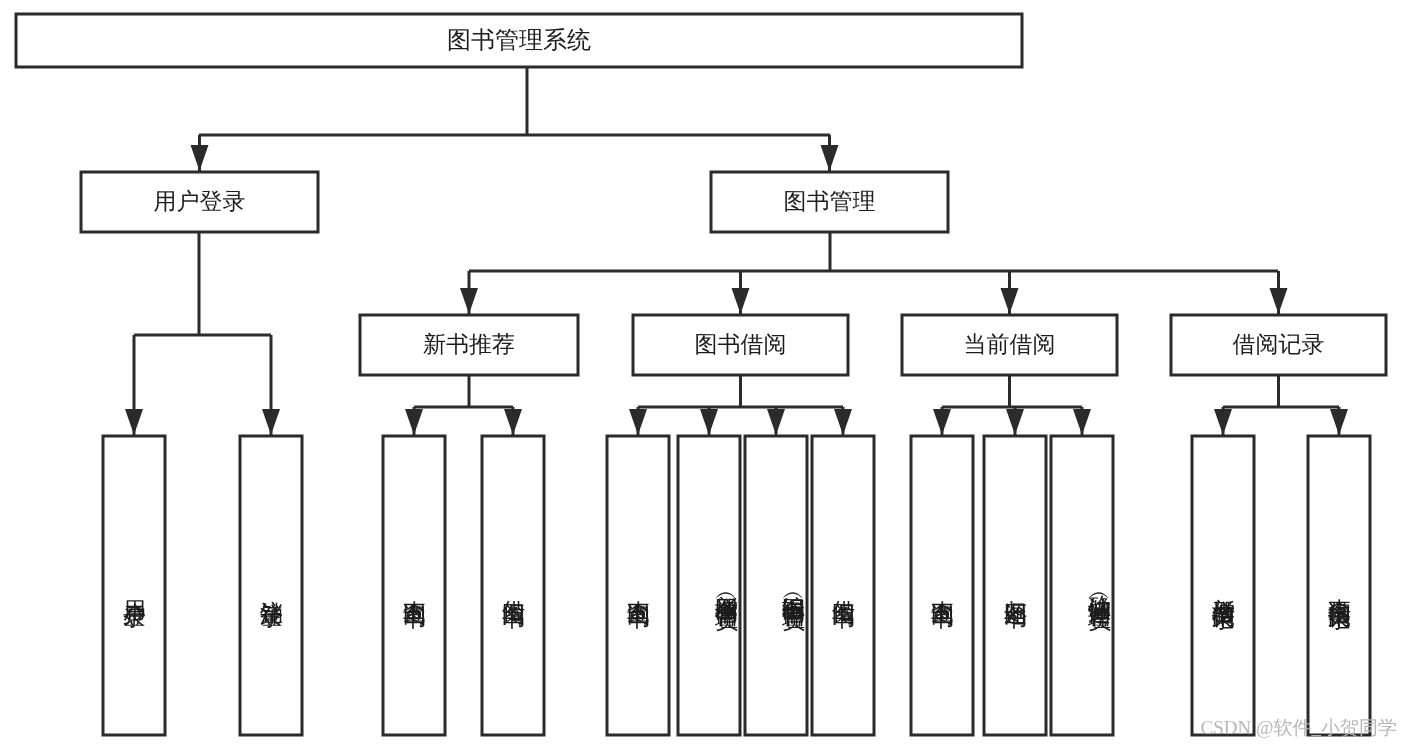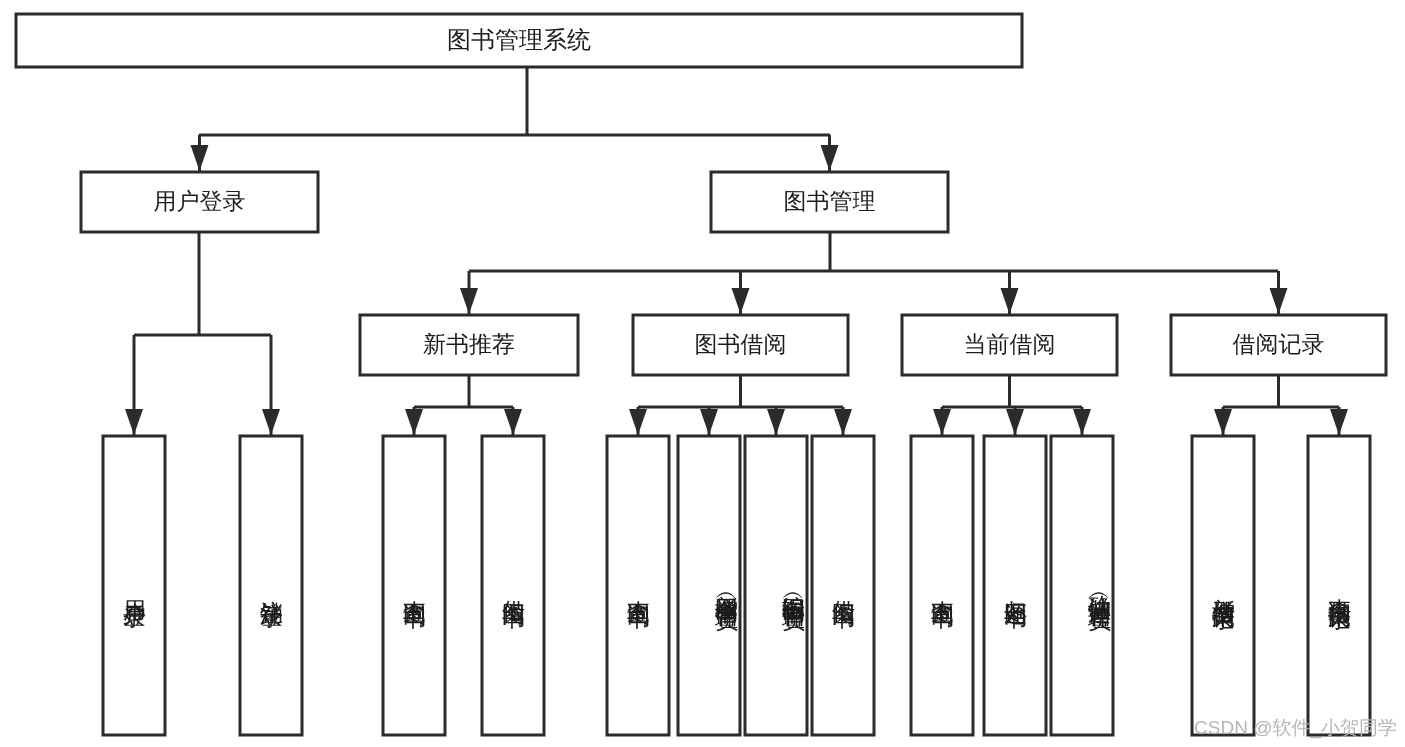--- a/index.html
+++ b/index.html
@@ -62,21 +62,21 @@
     line-height: 1.12;
     color: #1c1c1c;
     letter-spacing: 2px;
     white-space: nowrap;
     pointer-events: none;
   }
   .watermark {
     position: absolute;
     right: 8px;
     bottom: 6px;
-    font-family: Liberation Sans, sans-serif;
+    font-family: Liberation Serif, serif;
     font-size: 19px;
     color: #b6b6b6;
     white-space: nowrap;
     pointer-events: none;
   }
 </style>
 </head>
 <body>
 
 <div id="diagram-root">

